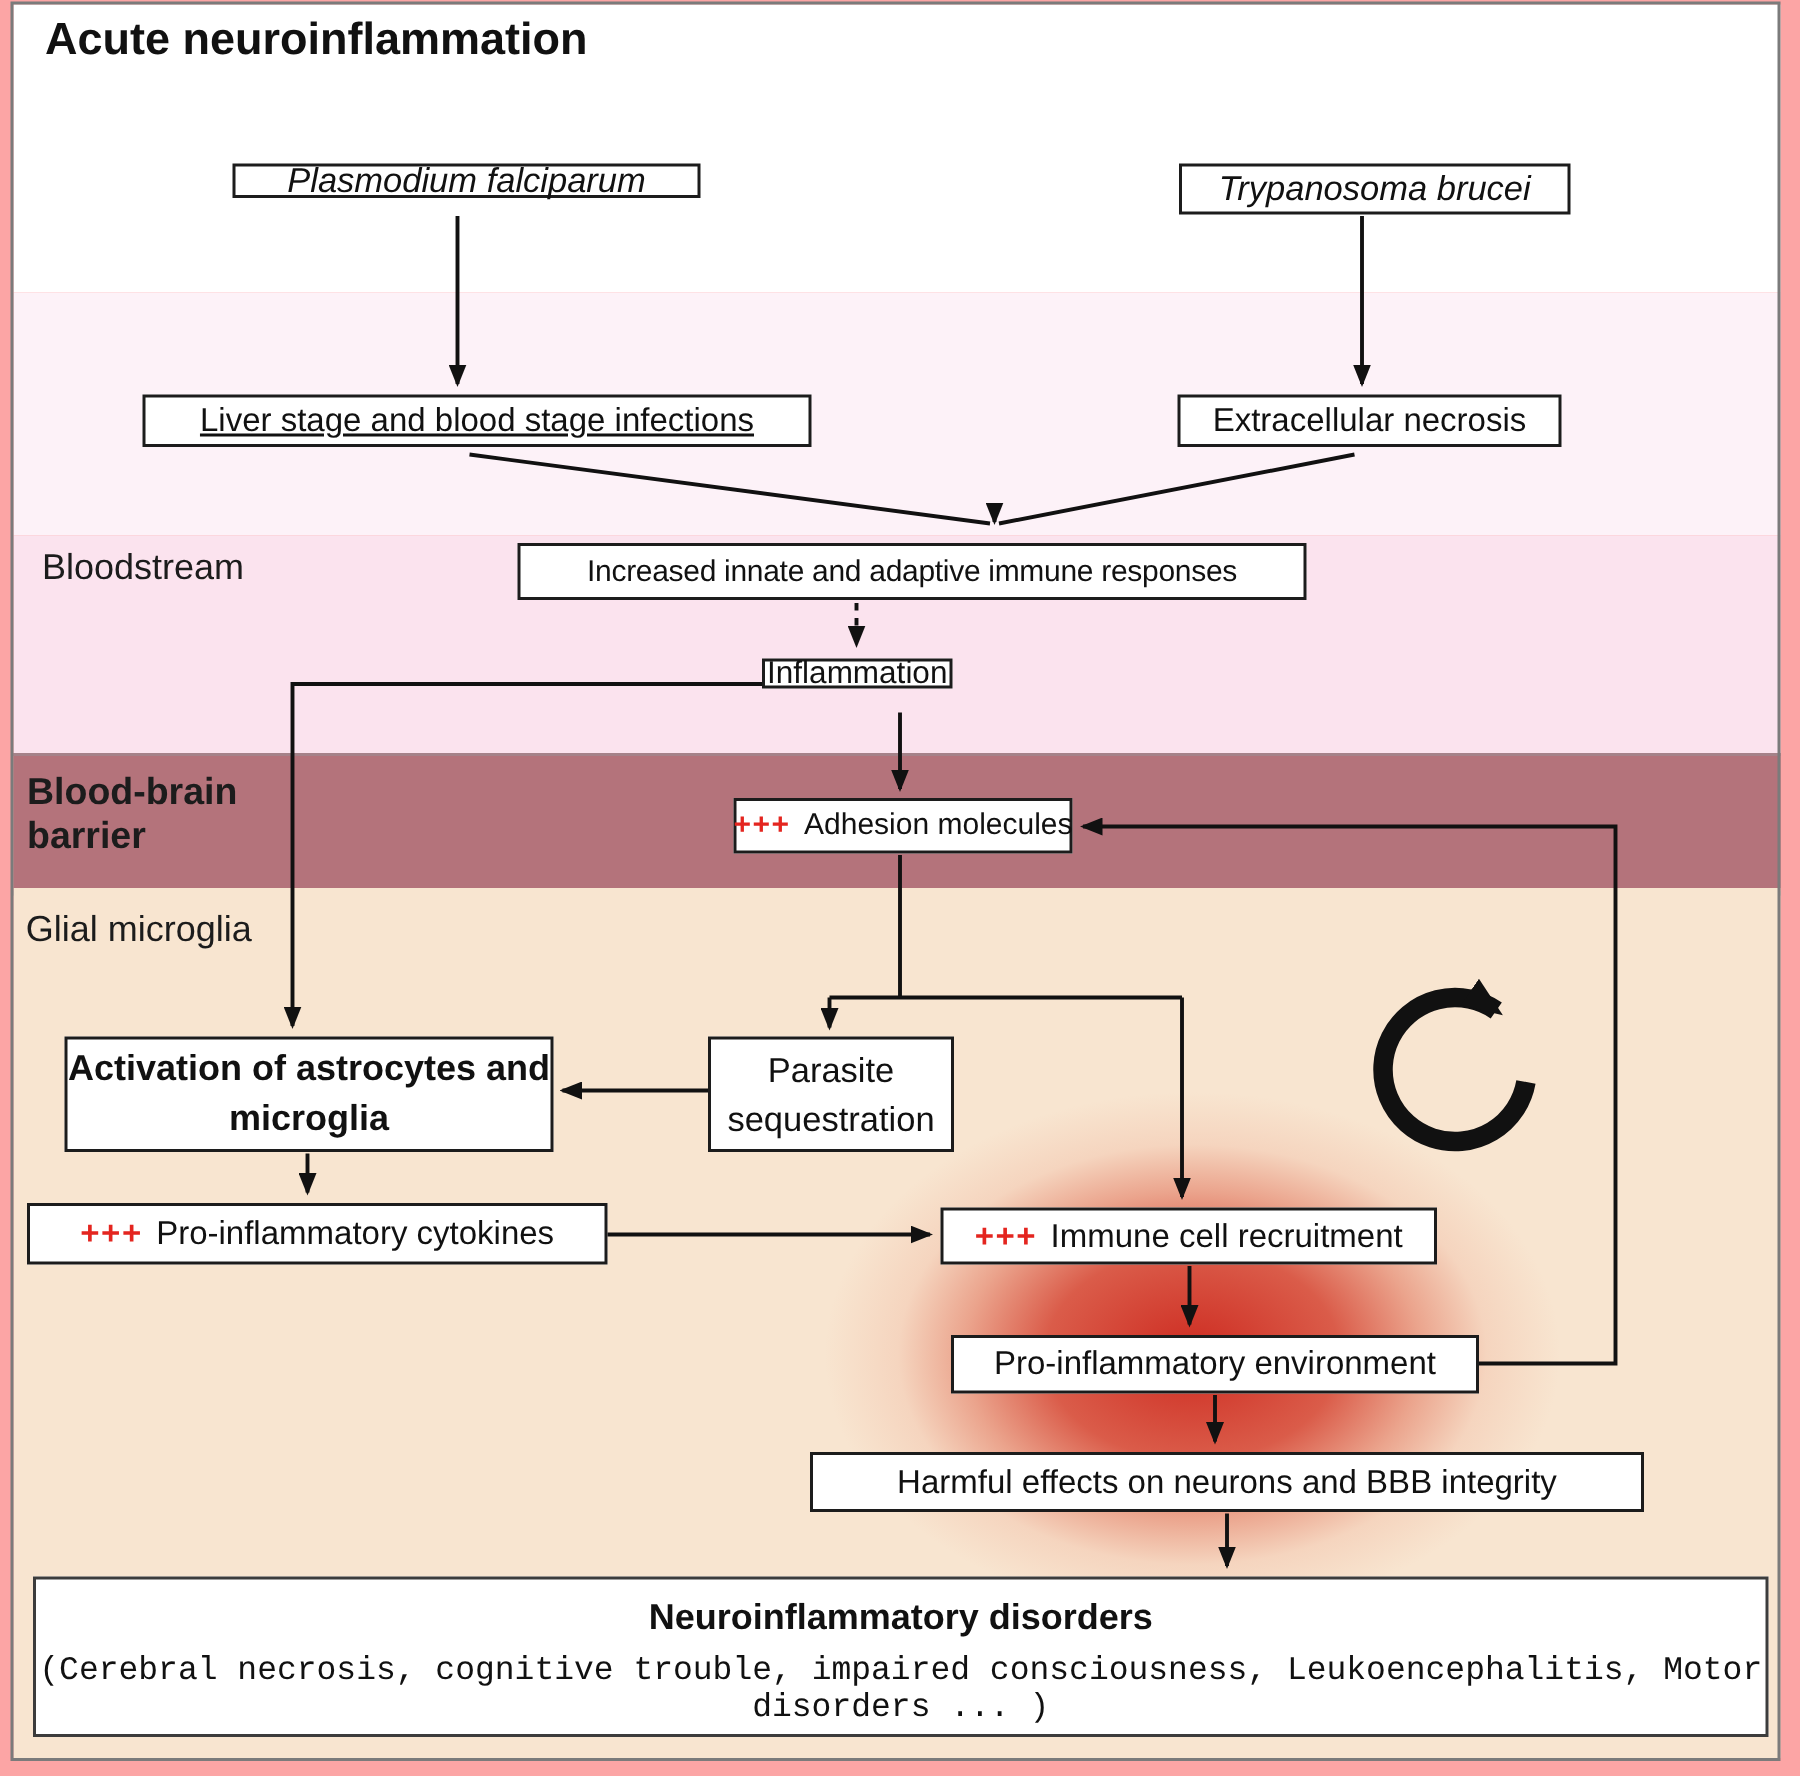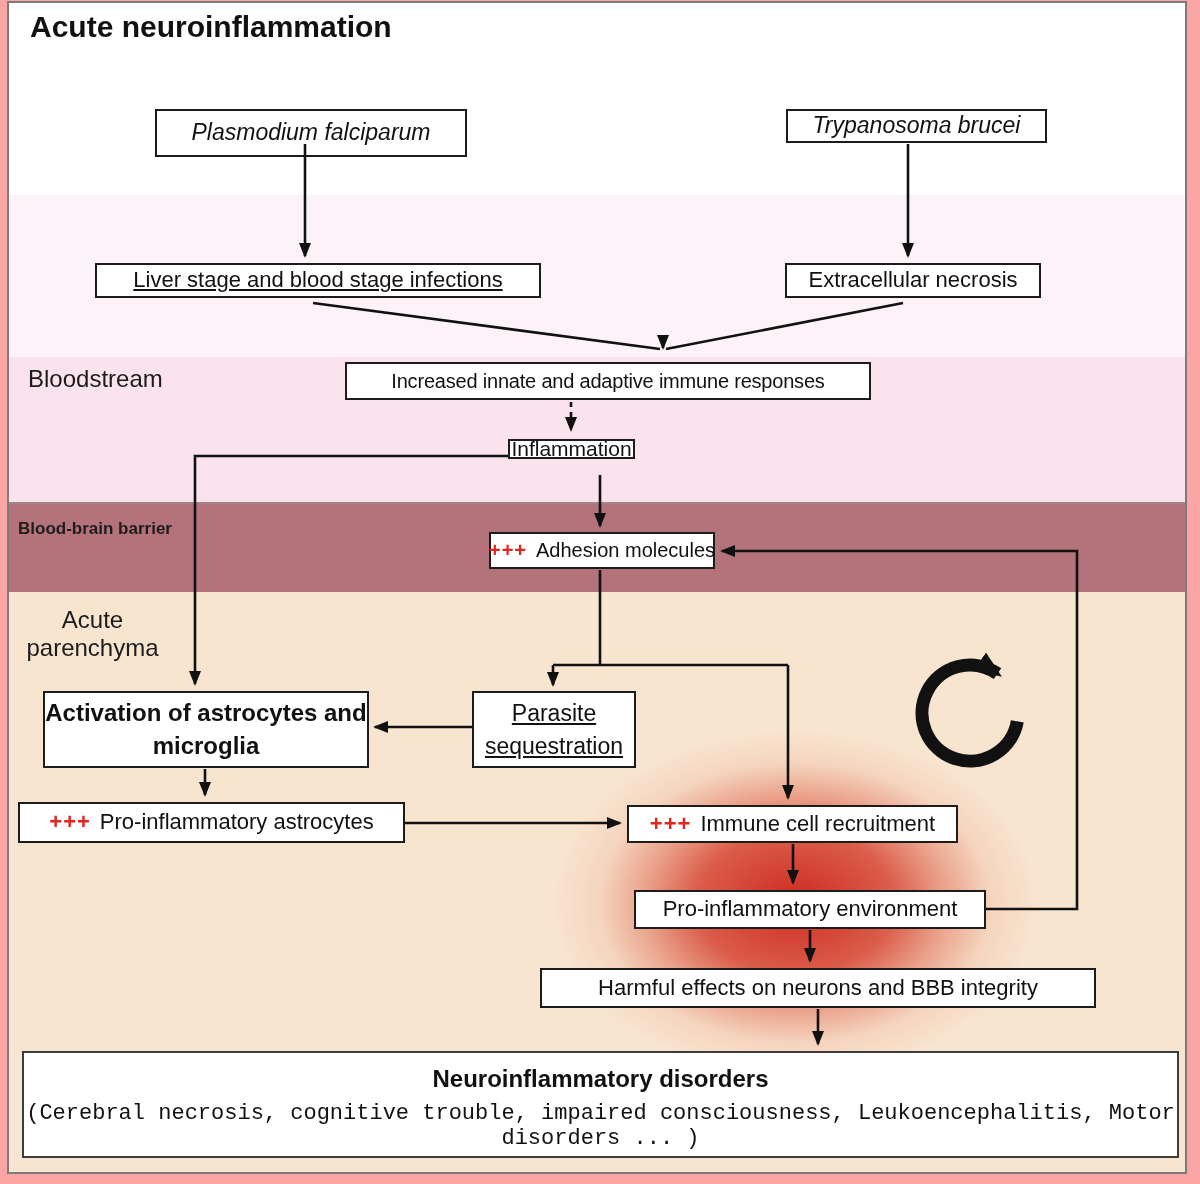--- a/index.html
+++ b/index.html
@@ -20,60 +20,60 @@
   }
   .node{
     position:absolute;background:#ffffff;border:2px solid #1c1c1c;box-sizing:border-box;
     display:flex;align-items:center;justify-content:center;text-align:center;
     font-size:22px;line-height:1.12;z-index:3;white-space:nowrap;
   }
   .node .plus{color:#e4251f;font-weight:bold;margin-right:9px;letter-spacing:1px;}
   .wrap{white-space:normal;}
   .italic{font-style:italic;}
   .bold{font-weight:bold;}
-  .n-plasmodium{left:155px;top:109px;width:312px;height:48px;font-size:23px;}
+  .n-plasmodium{left:155px;top:109px;width:312px;height:23px;font-size:23px;}
   .n-trypanosoma{left:786px;top:109px;width:261px;height:34px;font-size:23px;}
   .n-liver{left:95px;top:263px;width:446px;height:35px;text-decoration:underline;}
   .n-extracellular{left:785px;top:263px;width:256px;height:35px;}
   .n-increased{left:345px;top:362px;width:526px;height:38px;font-size:20px;letter-spacing:-0.2px;}
   .n-inflammation{left:508px;top:439px;width:127px;height:20px;font-size:21px;}
   .n-adhesion{left:489px;top:532px;width:226px;height:37px;font-size:20px;}
   .n-activation{left:43px;top:691px;width:326px;height:77px;font-size:24px;line-height:1.35;}
-  .n-sequestration{left:472px;top:691px;width:164px;height:77px;font-size:23px;line-height:1.4;text-decoration:underline;}
+  .n-sequestration{left:472px;top:691px;width:164px;height:77px;font-size:23px;line-height:1.4;}
   .n-cytokines{left:18px;top:802px;width:387px;height:41px;}
   .n-recruitment{left:627px;top:805px;width:331px;height:38px;}
   .n-environment{left:634px;top:890px;width:352px;height:39px;}
   .n-harmful{left:540px;top:968px;width:556px;height:40px;}
   .n-disorders{left:22px;top:1051px;width:1157px;height:107px;border:2.5px solid #3c3c3c;flex-direction:column;justify-content:flex-start;padding-top:13px;white-space:normal;}
   .n-disorders .d-title{font-weight:bold;font-size:24px;margin-bottom:9px;}
   .n-disorders .d-sub{font-size:22px;font-family:Liberation Mono, monospace;}
   .zlabel{position:absolute;z-index:4;font-size:24px;color:#1c1c1c;}
   .zl-bloodstream{left:28px;top:365px;}
-  .zl-bbb{left:18px;top:514px;width:190px;font-weight:bold;font-size:17px;line-height:29px;}
+  .zl-bbb{left:18px;top:514px;width:190px;font-weight:bold;font-size:25px;line-height:29px;}
   .zl-glial{left:10px;top:606px;width:165px;text-align:center;line-height:28px;}
   .title{position:absolute;left:30px;top:10px;font-size:30px;font-weight:bold;z-index:4;}
   #arrows{position:absolute;left:0;top:0;z-index:5;pointer-events:none;}
 </style>
 </head>
 <body>
 
 <div id="stage">
 
   <div class="zone zone-white"></div>
   <div class="zone zone-pink-light"></div>
   <div class="zone zone-pink"></div>
   <div class="zone zone-bbb"></div>
   <div class="zone zone-glial"></div>
 
   <div class="glow"></div>
 
   <div class="title">Acute neuroinflammation</div>
   <div class="zlabel zl-bloodstream">Bloodstream</div>
   <div class="zlabel zl-bbb">Blood-brain barrier</div>
-  <div class="zlabel zl-glial">Acute parenchyma</div>
+  <div class="zlabel zl-glial">Glial microglia</div>
 
   <div class="node n-plasmodium italic">
     <span>Plasmodium falciparum</span>
   </div>
   <div class="node n-trypanosoma italic">
     <span>Trypanosoma brucei</span>
   </div>
   <div class="node n-liver">
     <span>Liver stage and blood stage infections</span>
   </div>
@@ -91,21 +91,21 @@
     <span>Adhesion molecules</span>
   </div>
   <div class="node n-activation bold wrap">
     <span>Activation of astrocytes and microglia</span>
   </div>
   <div class="node n-sequestration wrap">
     <span>Parasite sequestration</span>
   </div>
   <div class="node n-cytokines">
     <span class="plus">+++</span>
-    <span>Pro-inflammatory astrocytes</span>
+    <span>Pro-inflammatory cytokines</span>
   </div>
   <div class="node n-recruitment">
     <span class="plus">+++</span>
     <span>Immune cell recruitment</span>
   </div>
   <div class="node n-environment">
     <span>Pro-inflammatory environment</span>
   </div>
   <div class="node n-harmful">
     <span>Harmful effects on neurons and BBB integrity</span>

